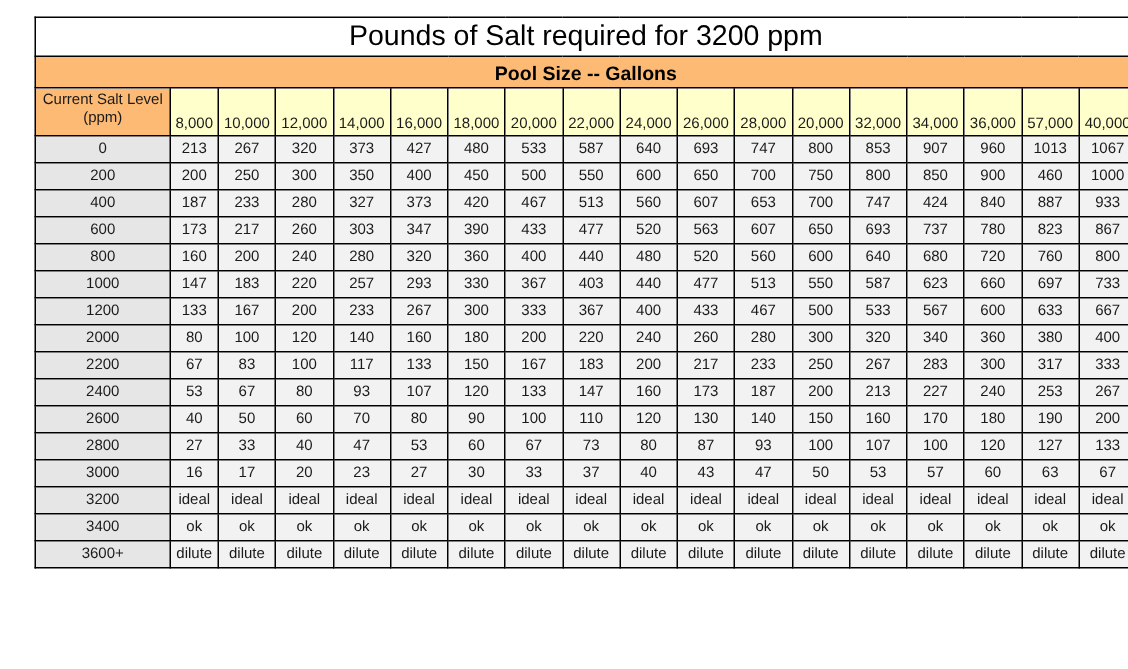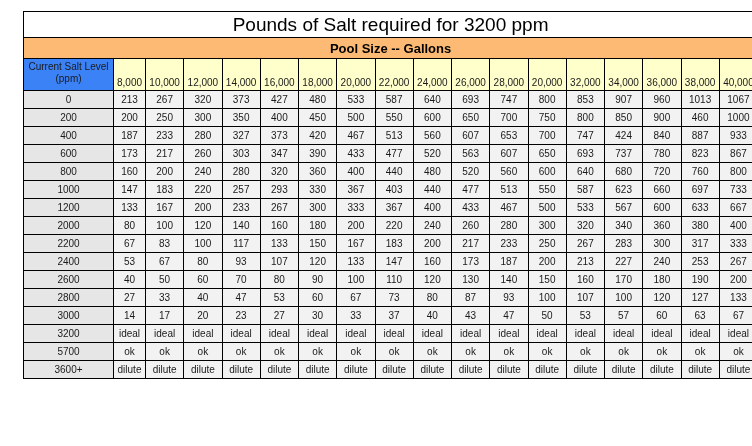--- a/index.html
+++ b/index.html
@@ -27,21 +27,21 @@
     color: #000 !important;
   }
   .subtitle-cell {
     height: 20px;
     background: #fdba74;
     font-size: 13px !important;
     font-weight: bold;
     color: #000 !important;
   }
   .hdr-label {
-    background: #3b82f6;
+    background: #fdba74;
     font-size: 10px;
     line-height: 12px;
     height: 29px;
     vertical-align: top;
     padding-top: 2px !important;
     white-space: normal !important;
   }
   .hdr-size {
     background: #ffffcc;
     vertical-align: bottom;
@@ -93,21 +93,21 @@
         <td class="hdr-size">18,000</td>
         <td class="hdr-size">20,000</td>
         <td class="hdr-size">22,000</td>
         <td class="hdr-size">24,000</td>
         <td class="hdr-size">26,000</td>
         <td class="hdr-size">28,000</td>
         <td class="hdr-size">20,000</td>
         <td class="hdr-size">32,000</td>
         <td class="hdr-size">34,000</td>
         <td class="hdr-size">36,000</td>
-        <td class="hdr-size">38,000</td>
+        <td class="hdr-size">57,000</td>
         <td class="hdr-size">40,000</td>
       </tr>
   <tr>
         <td class="row-label">0</td>
         <td class="val">213</td>
         <td class="val">267</td>
         <td class="val">320</td>
         <td class="val">373</td>
         <td class="val">427</td>
         <td class="val">480</td>
@@ -338,21 +338,21 @@
         <td class="val">93</td>
         <td class="val">100</td>
         <td class="val">107</td>
         <td class="val">100</td>
         <td class="val">120</td>
         <td class="val">127</td>
         <td class="val">133</td>
       </tr>
       <tr>
         <td class="row-label">3000</td>
-        <td class="val">14</td>
+        <td class="val">16</td>
         <td class="val">17</td>
         <td class="val">20</td>
         <td class="val">23</td>
         <td class="val">27</td>
         <td class="val">30</td>
         <td class="val">33</td>
         <td class="val">37</td>
         <td class="val">40</td>
         <td class="val">43</td>
         <td class="val">47</td>
@@ -377,21 +377,21 @@
         <td class="val">ideal</td>
         <td class="val">ideal</td>
         <td class="val">ideal</td>
         <td class="val">ideal</td>
         <td class="val">ideal</td>
         <td class="val">ideal</td>
         <td class="val">ideal</td>
         <td class="val">ideal</td>
       </tr>
       <tr>
-        <td class="row-label">5700</td>
+        <td class="row-label">3400</td>
         <td class="val">ok</td>
         <td class="val">ok</td>
         <td class="val">ok</td>
         <td class="val">ok</td>
         <td class="val">ok</td>
         <td class="val">ok</td>
         <td class="val">ok</td>
         <td class="val">ok</td>
         <td class="val">ok</td>
         <td class="val">ok</td>

